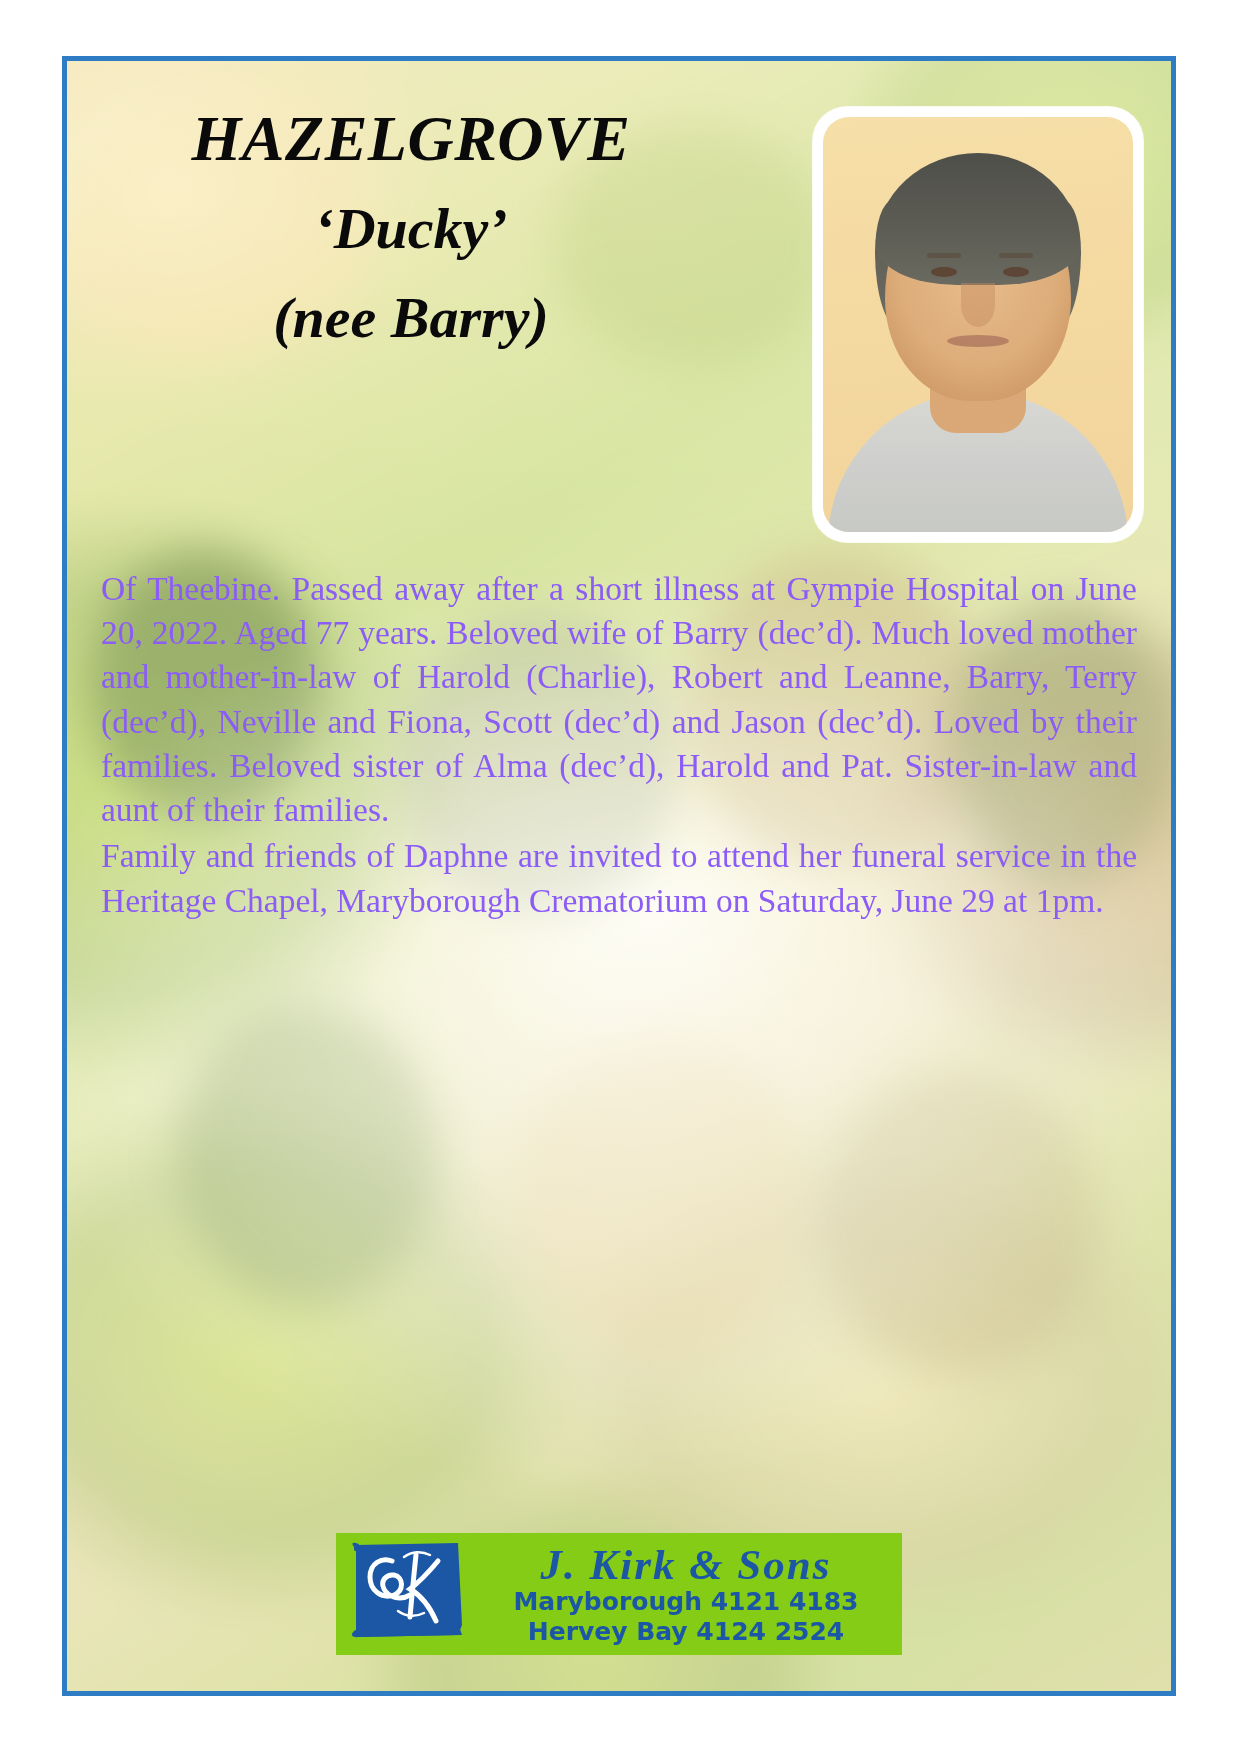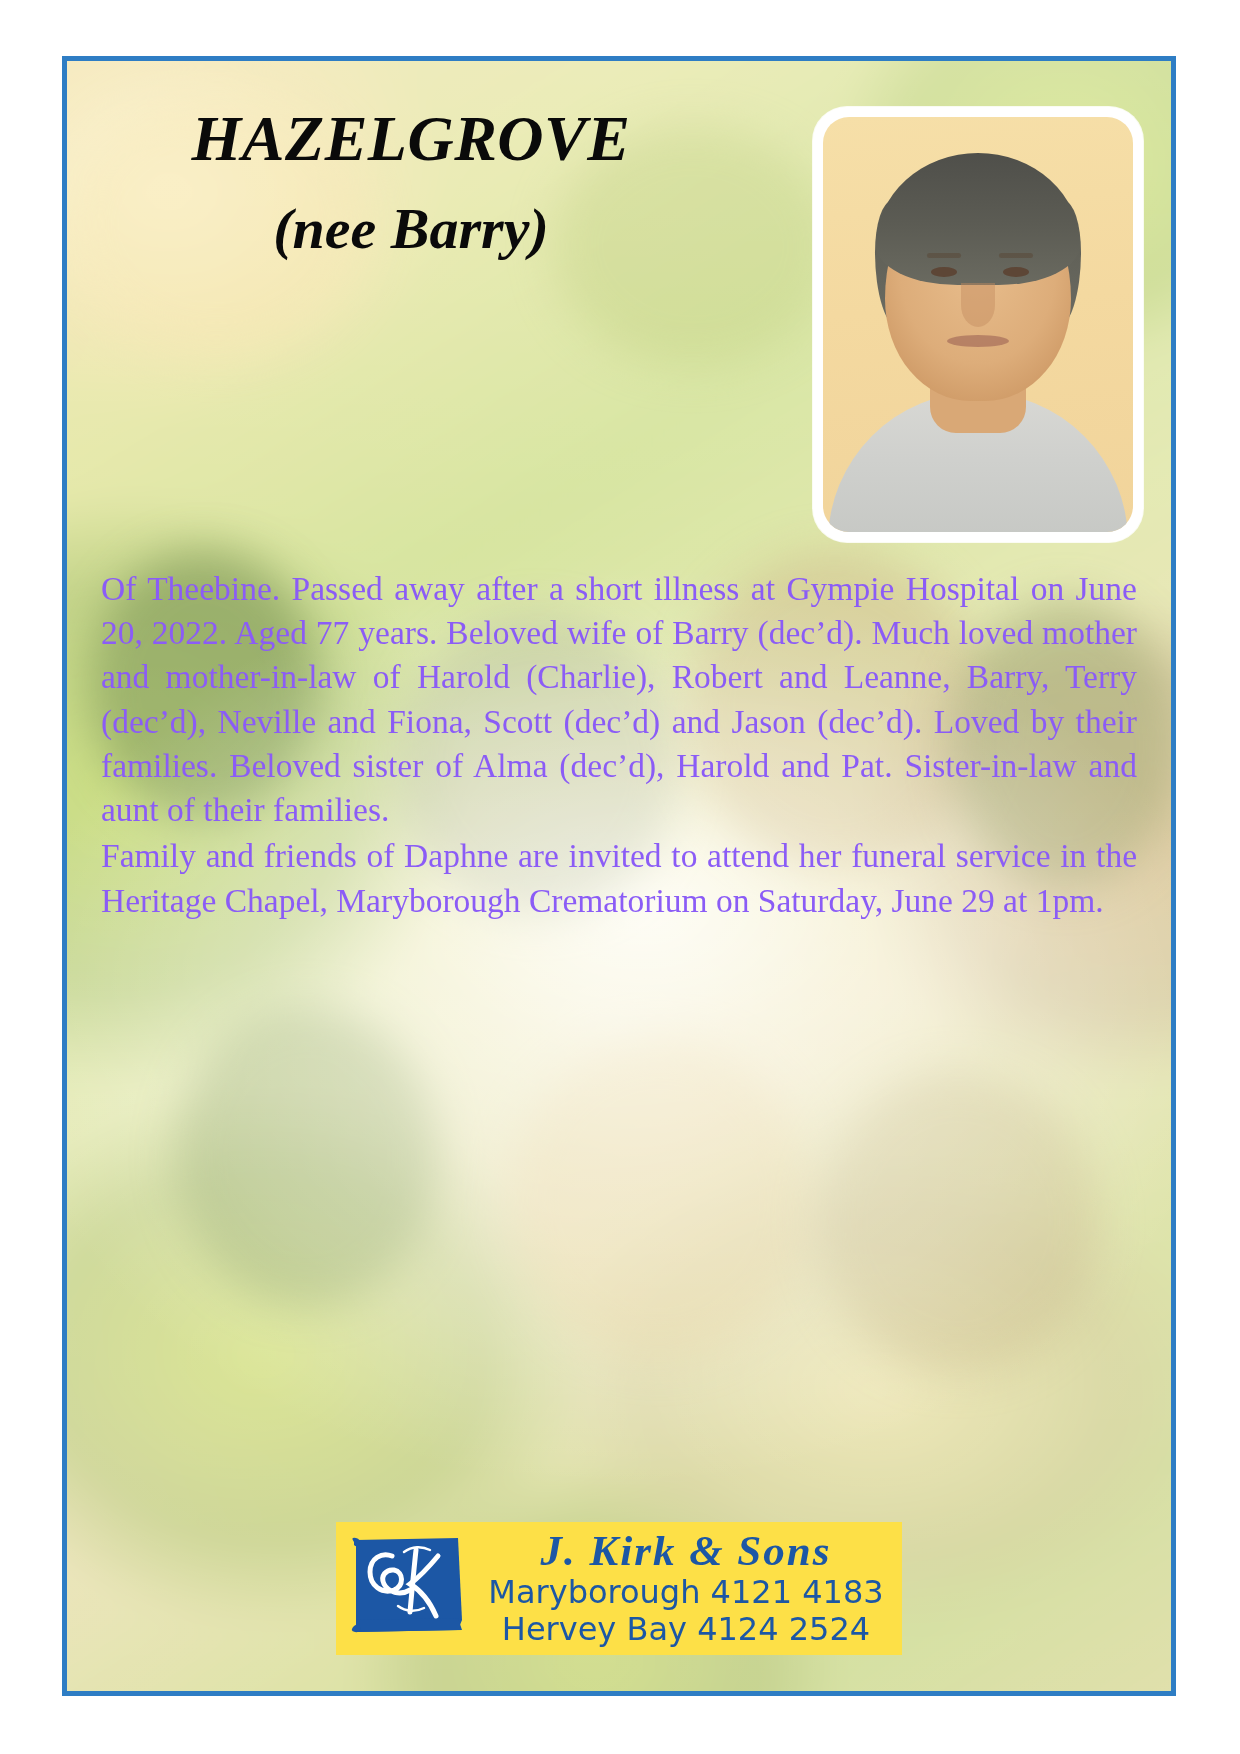--- a/index.html
+++ b/index.html
@@ -252,21 +252,21 @@
 
   
   .logo-wrap {
     position: absolute;
     left: 0; right: 0;
     bottom: 36px;
     display: flex;
     justify-content: center;
   }
   .logo-box {
-    background: #fde047;
+    background: #84cc16;
     padding: 6px 14px 6px 10px;
     display: flex;
     align-items: center;
     gap: 14px;
     width: 566px;
     box-sizing: border-box;
   }
   .logo-mark {
     width: 124px;
     height: 110px;
@@ -287,22 +287,22 @@
     font-style: italic;
     font-weight: bold;
     font-size: 43px;
     color: #1c57a5;
     letter-spacing: 2px;
     line-height: 1.05;
     white-space: nowrap;
   }
   .logo-branch {
     font-family: "DejaVu Sans", "Liberation Sans", sans-serif;
-    font-weight: normal;
-    font-size: 32px;
+    font-weight: bold;
+    font-size: 25px;
     color: #1c57a5;
     letter-spacing: 0px;
     line-height: 1.18;
     white-space: nowrap;
   }
 </style>
 </head>
 <body>
 
 <div class="page">
@@ -323,20 +323,21 @@
       <div class="bg-wash"></div>
       <div class="bg-textglow"></div>
     </div>
 
     <div class="content">
 
       <div class="header-row">
 
         <div class="names">
           <div class="surname">HAZELGROVE</div>
+          <div class="nickname">‘Ducky’</div>
           <div class="maiden">(nee Barry)</div>
         </div>
 
         <div class="photo-card">
           <div class="photo-inner">
             <div class="portrait-shoulders"></div>
             <div class="portrait-neck"></div>
             <div class="portrait-hair-l"></div>
             <div class="portrait-hair-r"></div>
             <div class="portrait-head"></div>

